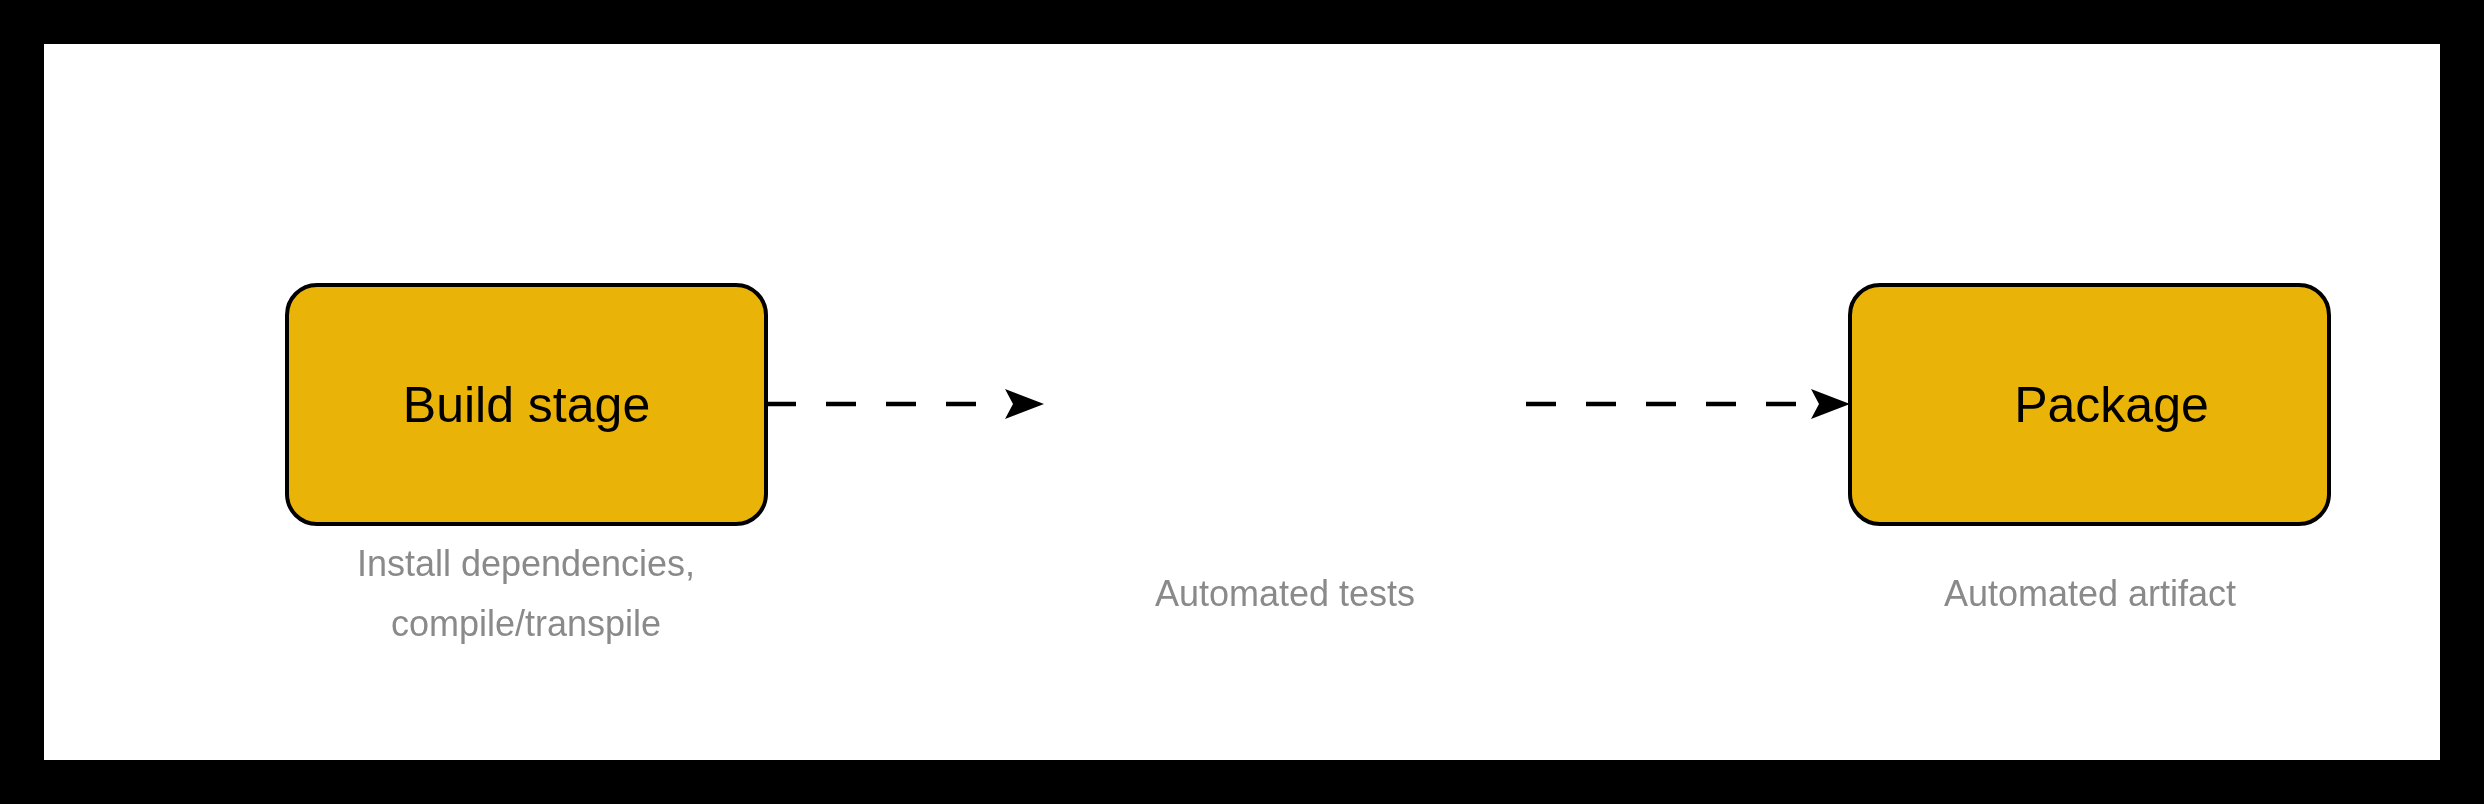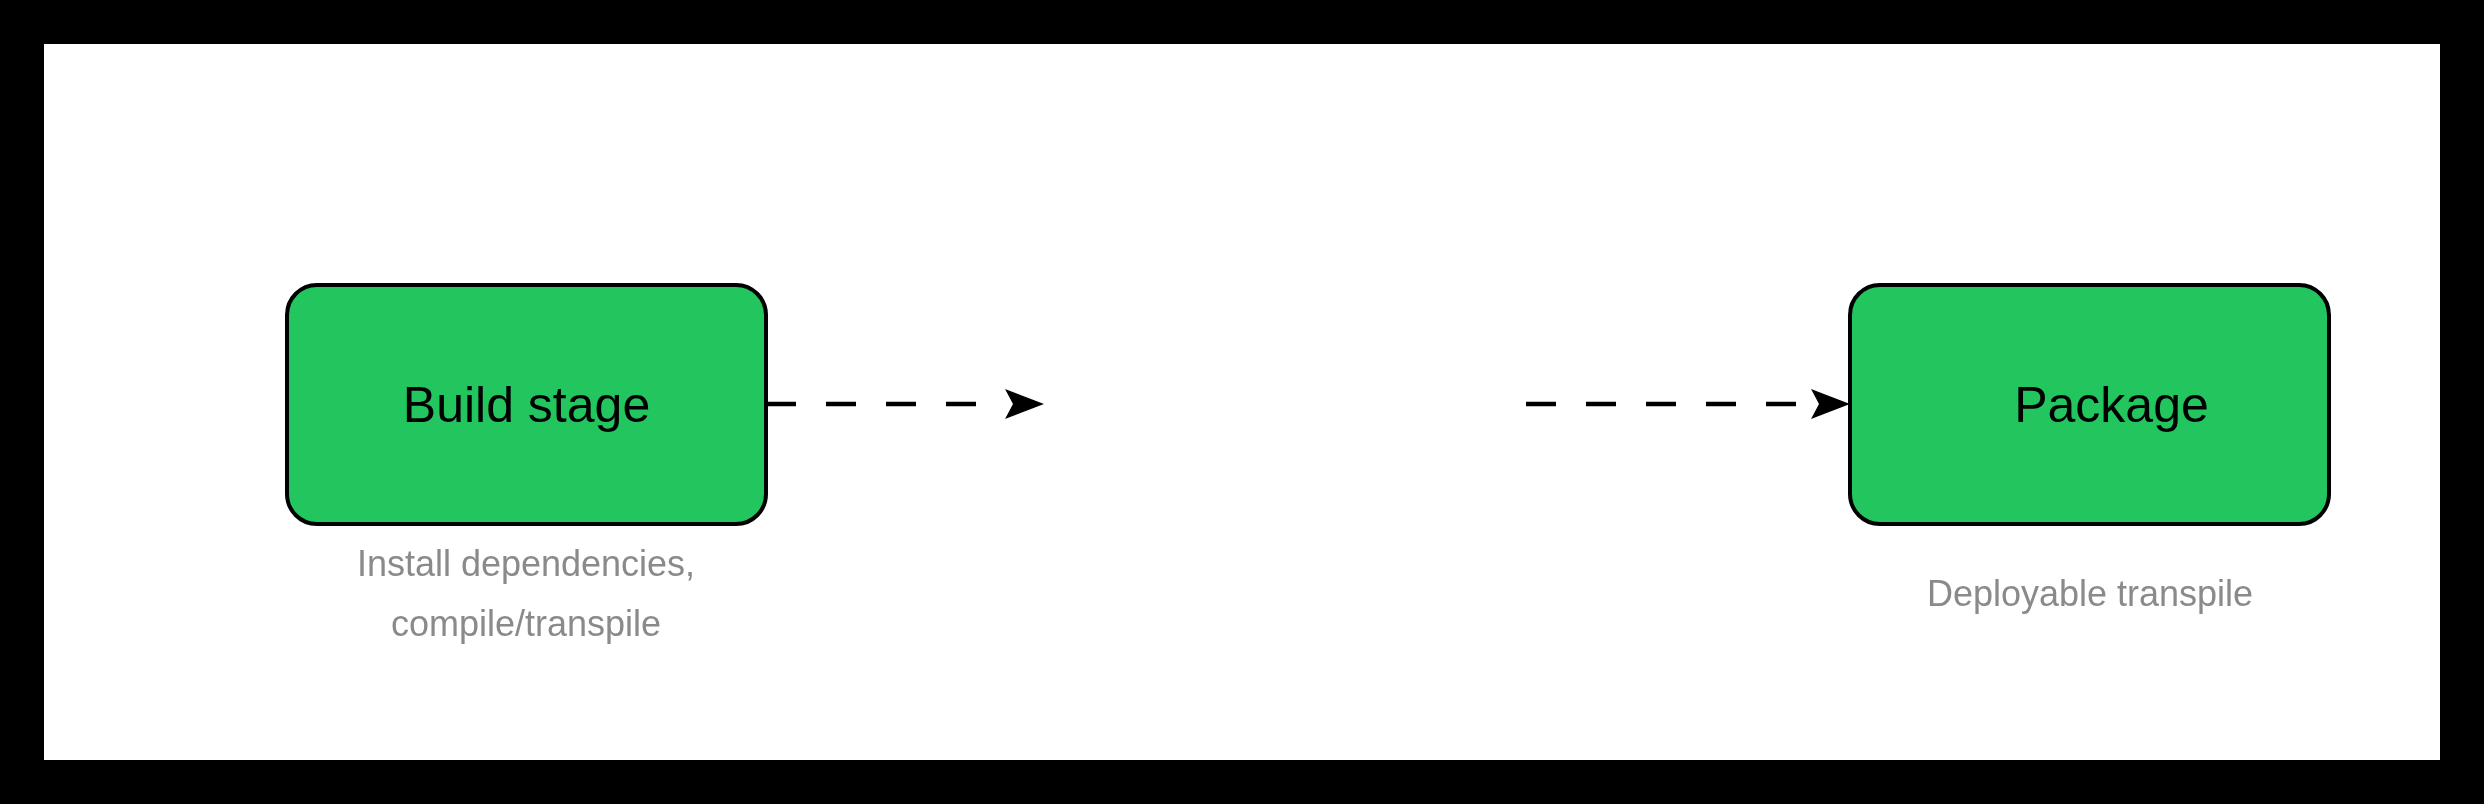--- a/index.html
+++ b/index.html
@@ -23,21 +23,21 @@
     height: 716px;
     background: #ffffff;
   }
   .node {
     position: absolute;
     top: 239px;
     height: 243px;
     box-sizing: border-box;
     border: 4.5px solid #000000;
     border-radius: 32px;
-    background: #22c55e;
+    background: #eab308;
     display: flex;
     align-items: center;
     justify-content: center;
     z-index: 2;
   }
   .node-label {
     font-size: 50px;
     color: #000000;
     letter-spacing: 0px;
     white-space: nowrap;
@@ -97,18 +97,21 @@
       <span class="node-label">Build stage</span>
     </div>
     <div class="node" id="node-package">
       <span class="node-label">Package</span>
     </div>
 
     <div class="caption" id="caption-build">
       <span class="caption-text">Install dependencies,
 compile/transpile</span>
     </div>
+    <div class="caption" id="caption-test">
+      <span class="caption-text">Automated tests</span>
+    </div>
     <div class="caption" id="caption-package">
-      <span class="caption-text">Deployable transpile</span>
+      <span class="caption-text">Automated artifact</span>
     </div>
 
   </div>
 </div>
 
 </body></html>

